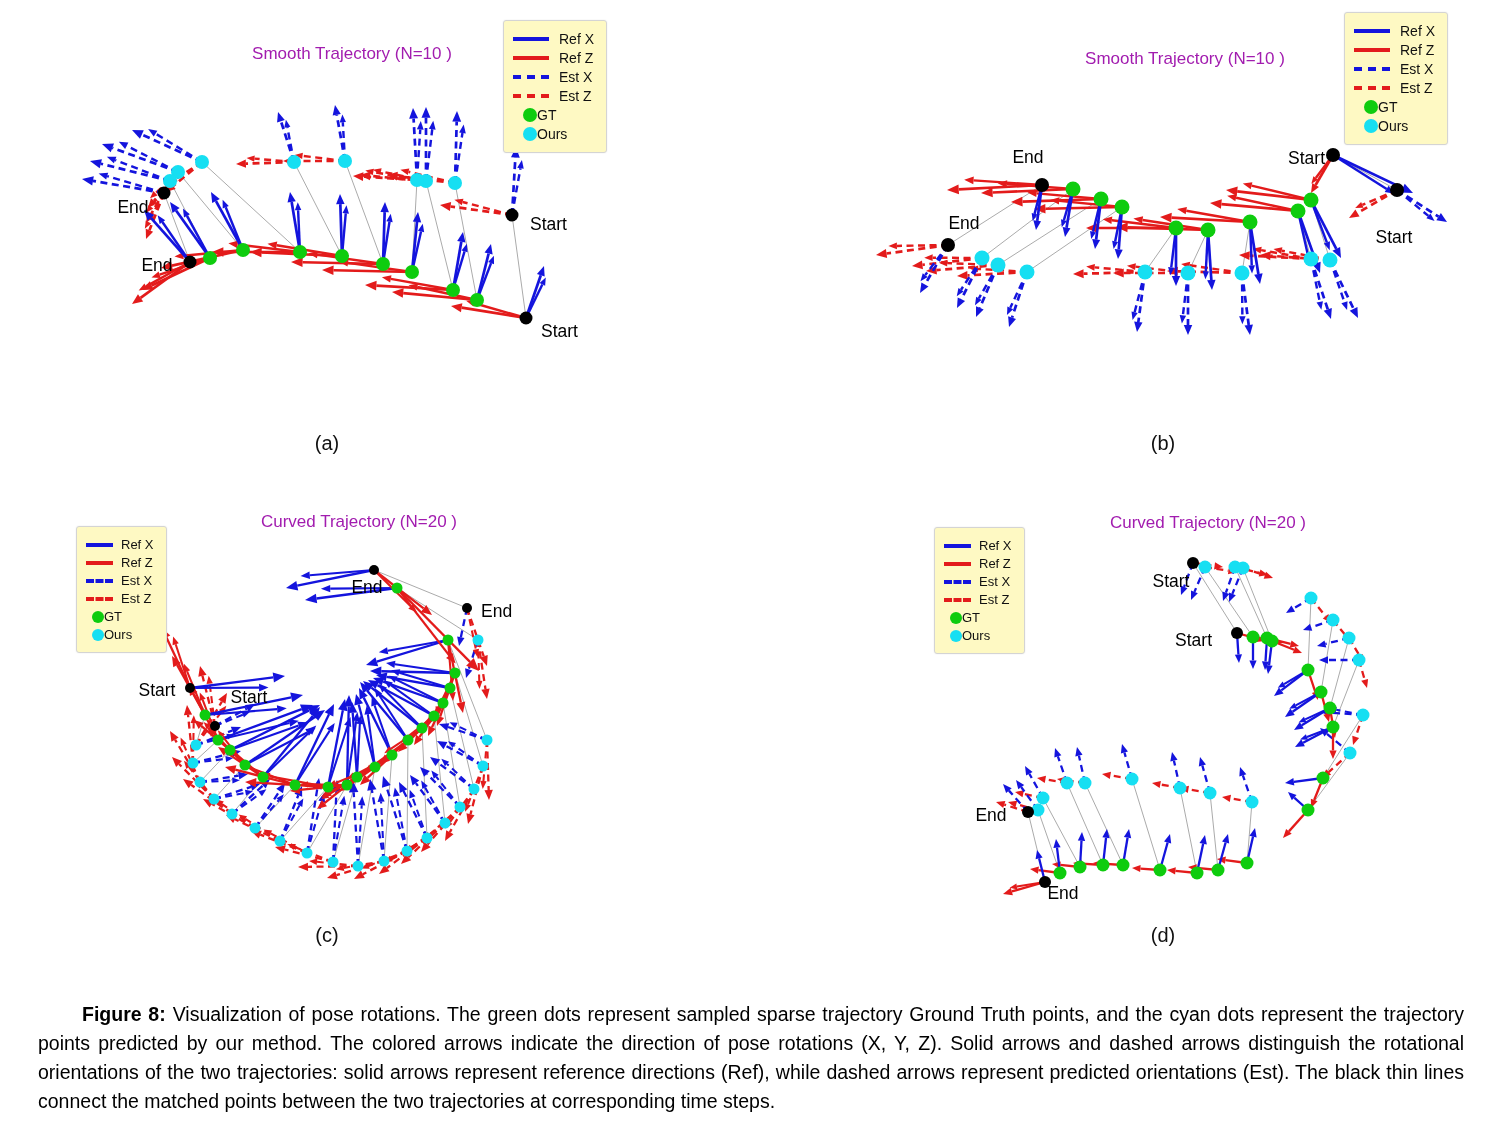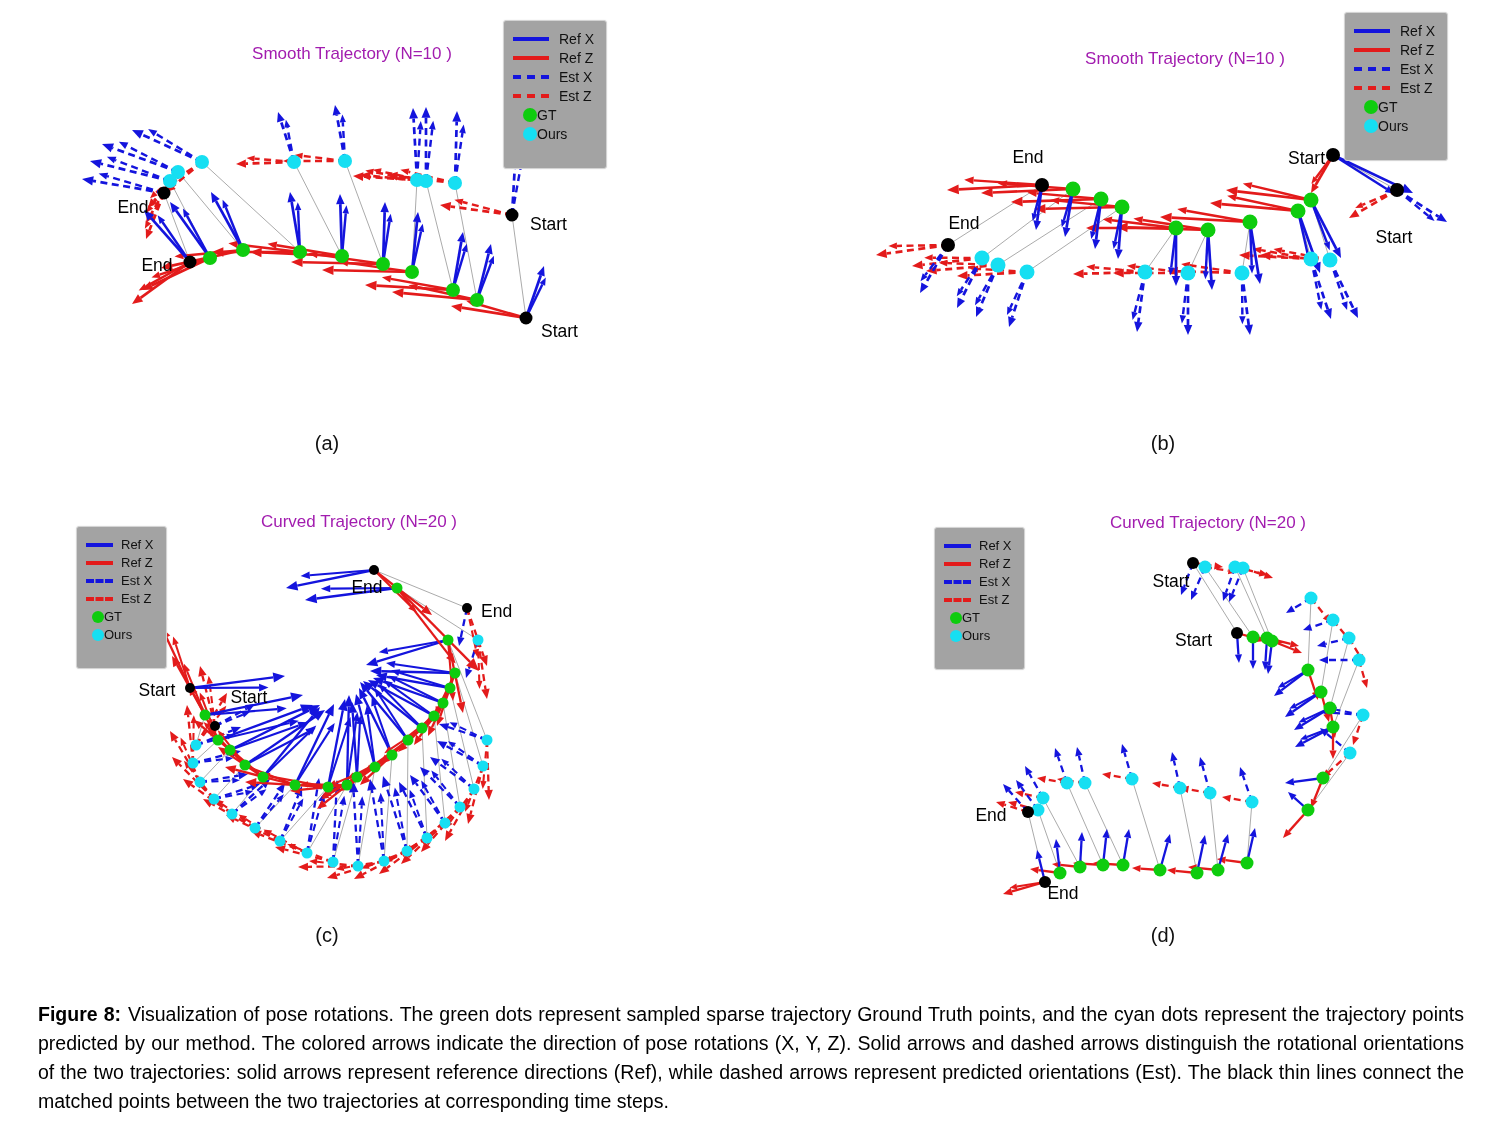--- a/index.html
+++ b/index.html
@@ -1,31 +1,31 @@
 <!DOCTYPE html>
 <html><head>
 <meta charset="utf-8">
 <style>
   html,body{margin:0;padding:0;background:#ffffff;}
   body{width:1502px;height:1145px;position:relative;font-family:"Liberation Sans",sans-serif;overflow:hidden;}
   #fig{position:absolute;left:0;top:0;}
   .title{position:absolute;transform:translateX(-50%);font-size:17px;color:#a21caf;white-space:nowrap;}
   .sub-letter{position:absolute;transform:translateX(-50%);font-size:20px;color:#111;}
-  .legend{position:absolute;background:#a3a3a3;border:1px solid #d4d4d4;border-radius:3px;padding:7px 12px 23px 9px;box-shadow:0 0 0 1px rgba(0,0,0,0.02);}
+  .legend{position:absolute;background:#fef9c3;border:1px solid #d4d4d4;border-radius:3px;padding:7px 12px 7px 9px;box-shadow:0 0 0 1px rgba(0,0,0,0.02);}
   .legend .row{display:flex;align-items:center;margin:3px 0;}
   .legend .sample{width:36px;margin-right:10px;flex:0 0 auto;}
   .legend.small .sample{width:27px;margin-right:8px;}
   .legend .lab{font-size:14px;color:#111;white-space:nowrap;}
   .legend.small .lab{font-size:13px;}
   .solidline{border-top:4px solid;}
   .dashline{border-top:4px dashed;}
   .dot{width:14px;height:14px;border-radius:50%;margin-left:10px;}
   .legend.small .dot{width:12px;height:12px;margin-left:6px;}
   #caption{position:absolute;left:38px;top:980px;width:1426px;font-size:19.5px;line-height:29px;color:#000;text-align:justify;}
-  #caption b{margin-right:7px;}
+  #caption b{margin-right:7px;margin-left:44px;}
 </style>
 </head>
 <body>
 
 <svg id="fig" width="1502" height="975">
     <g>
       <line x1="526" y1="318" x2="512" y2="215" stroke="#ababab" stroke-width="1"></line>
       <line x1="477" y1="300" x2="455" y2="183" stroke="#ababab" stroke-width="1"></line>
       <line x1="453" y1="290" x2="426" y2="181" stroke="#ababab" stroke-width="1"></line>
       <line x1="412" y1="272" x2="417" y2="180" stroke="#ababab" stroke-width="1"></line>

